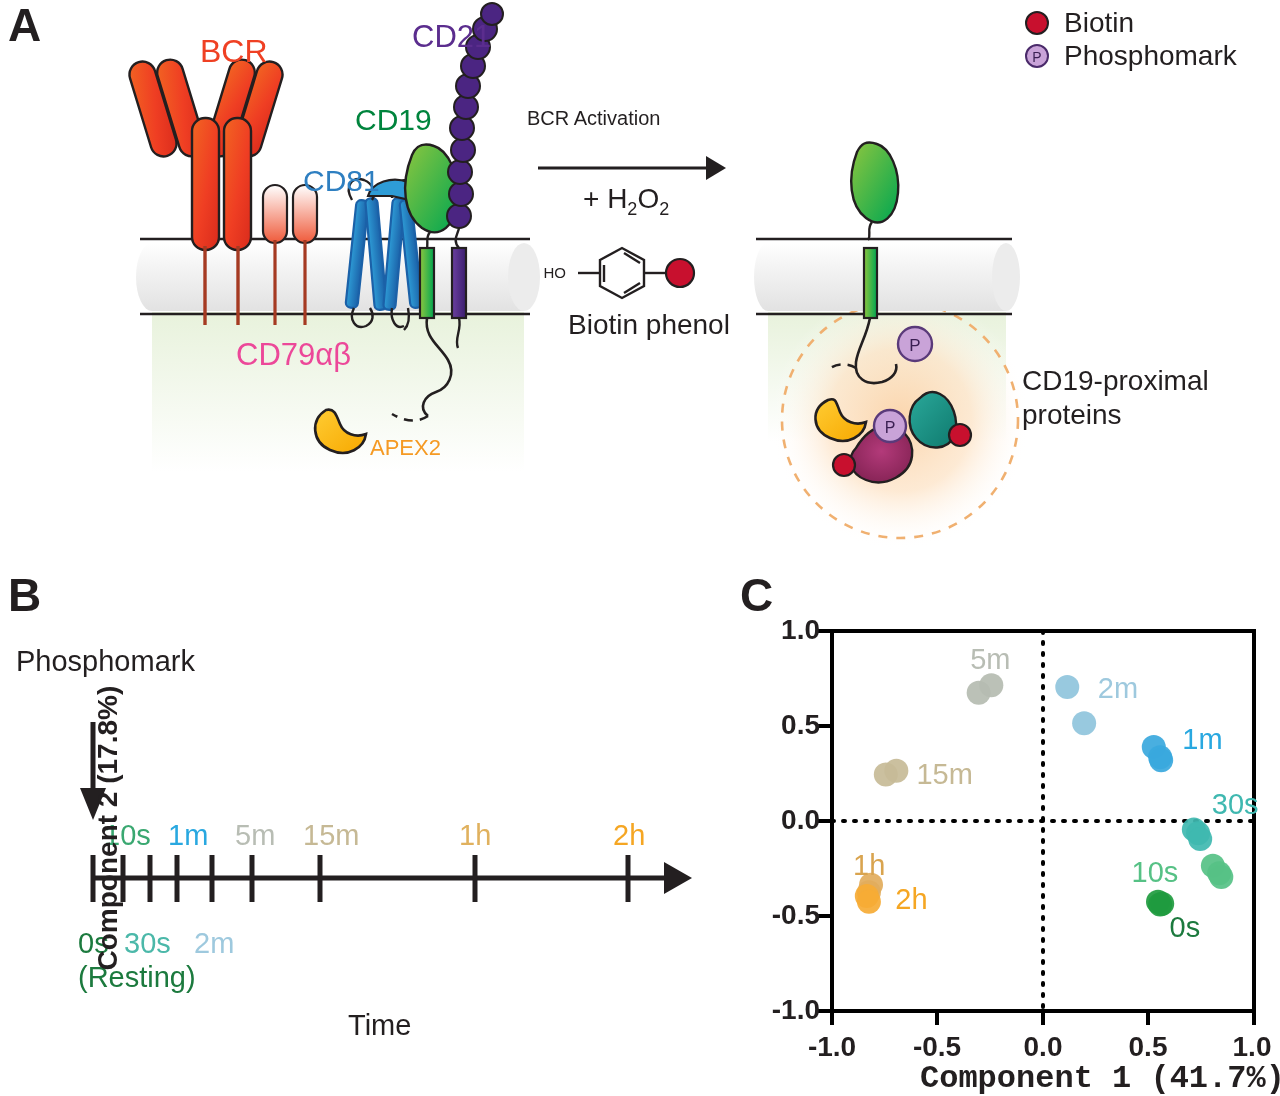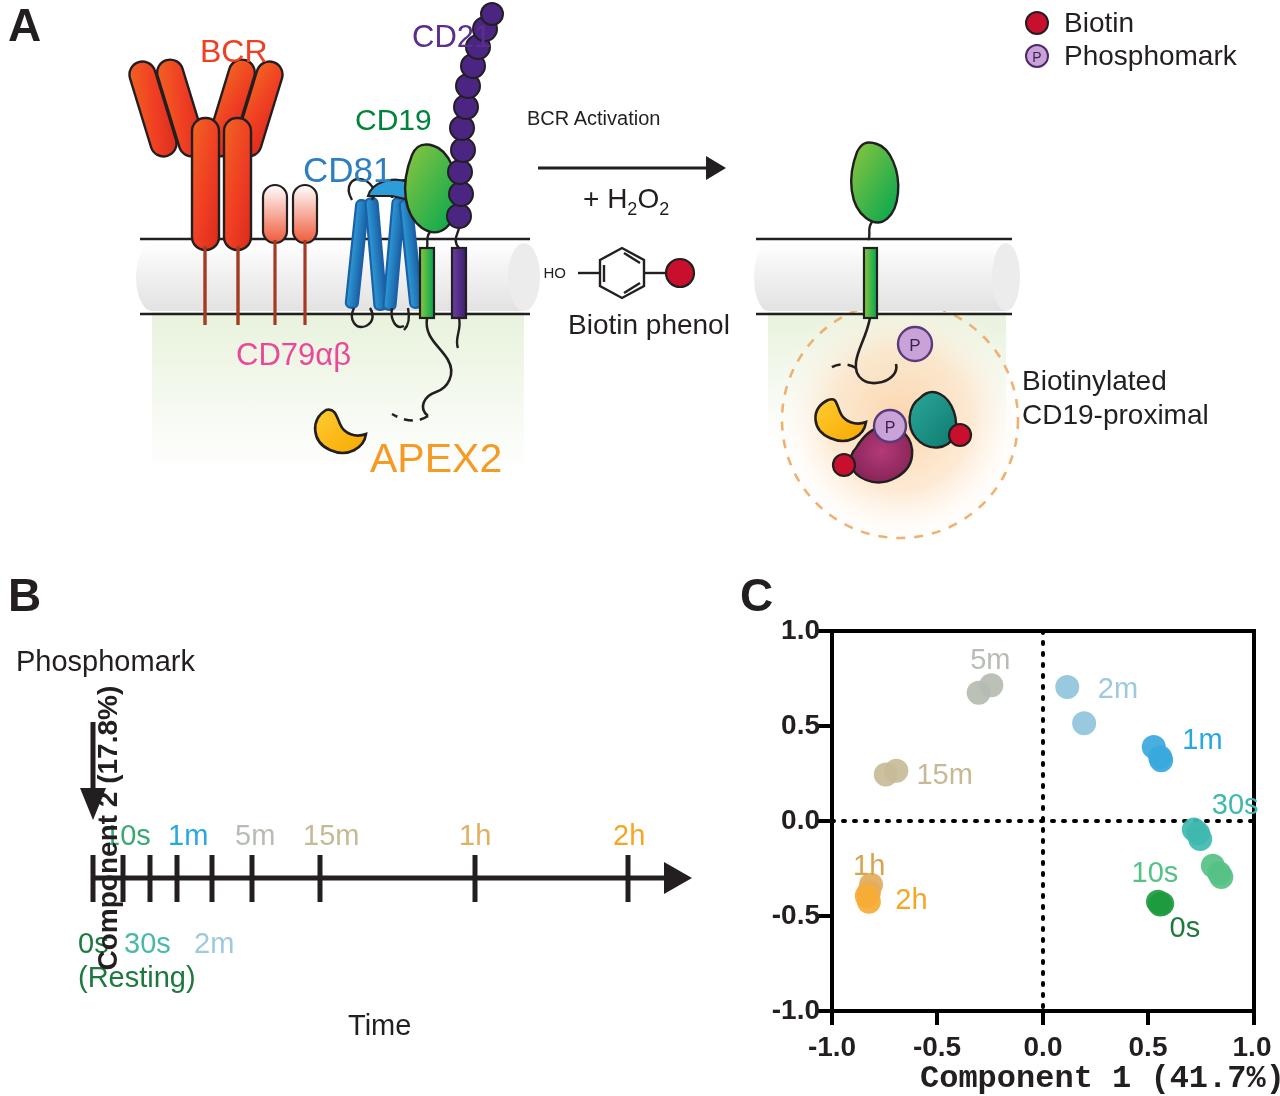--- a/index.html
+++ b/index.html
@@ -243,36 +243,36 @@
     <circle cx="844" cy="465" r="11" fill="#c8102e" stroke="#231f20" stroke-width="2.2"></circle>
     <g>
       <circle cx="890" cy="426" r="16" fill="#c9a3d8" stroke="#5a3a7a" stroke-width="2.4"></circle>
       <text x="890" y="433" text-anchor="middle" font-size="16" font-family="Liberation Sans, sans-serif" fill="#3a1f52">P</text>
     </g>
   </g>
 </svg>
 
 <div class="abs lbl nosel" style="left:200px;top:34px;font-size:32px;color:#ef4023;">BCR</div>
 <div class="abs lbl nosel" style="left:355px;top:104px;font-size:30px;color:#00843d;">CD19</div>
-<div class="abs lbl nosel" style="left:303px;top:151px;font-size:35px;color:#2e7fc1;">CD81</div>
+<div class="abs lbl nosel" style="left:303px;top:165px;font-size:30px;color:#2e7fc1;">CD81</div>
 <div class="abs lbl nosel" style="left:412px;top:0px;font-size:31px;color:#5b2d8e;margin-top:20px;">CD21</div>
 <div class="abs lbl nosel" style="left:236px;top:338px;font-size:31px;color:#ec4899;">CD79αβ</div>
-<div class="abs lbl nosel" style="left:370px;top:436px;font-size:41px;color:#f59a23;">APEX2</div>
+<div class="abs lbl nosel" style="left:370px;top:436px;font-size:22px;color:#f59a23;">APEX2</div>
 
 <div class="abs lbl nosel" style="left:527px;top:108px;font-size:20px;color:#231f20;">BCR Activation</div>
 
 <div class="abs nosel" style="left:583px;top:183px;font-size:28px;color:#231f20;">
   <span>+ H</span><span style="font-size:18px;vertical-align:sub;">2</span><span>O</span><span style="font-size:18px;vertical-align:sub;">2</span>
 </div>
 
 <div class="abs lbl nosel" style="left:568px;top:310px;font-size:28px;color:#231f20;">Biotin phenol</div>
 
 <div class="abs nosel" style="left:1022px;top:364px;font-size:28px;line-height:1.22;color:#231f20;">
-  <div>Biotinylated</div>
   <div>CD19-proximal</div>
+  <div>proteins</div>
 </div>
 
 <div class="abs panel-letter nosel" style="left:8px;top:572px;">B</div>
 
 <div class="abs nosel" style="left:16px;top:644px;font-size:29px;line-height:1.22;color:#231f20;">
   <div>Phosphomark</div>
 </div>
 
 <svg class="abs" style="left:0;top:600px;" width="700" height="330" viewBox="0 0 700 330">
 

